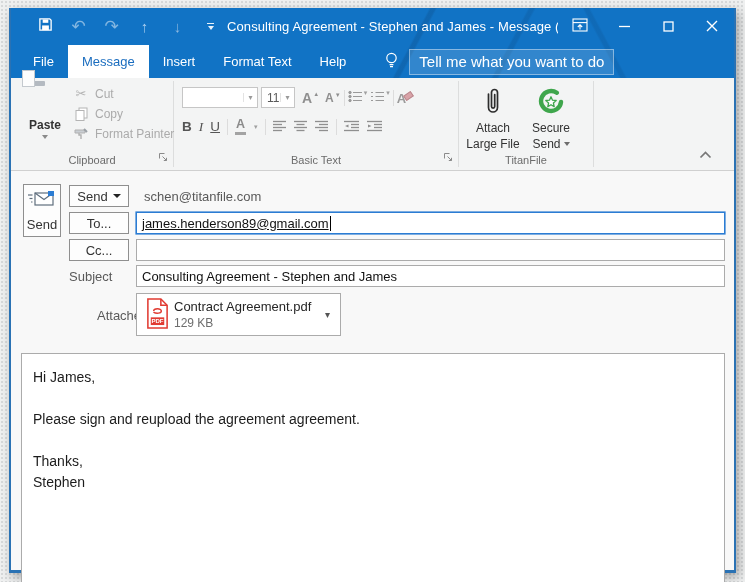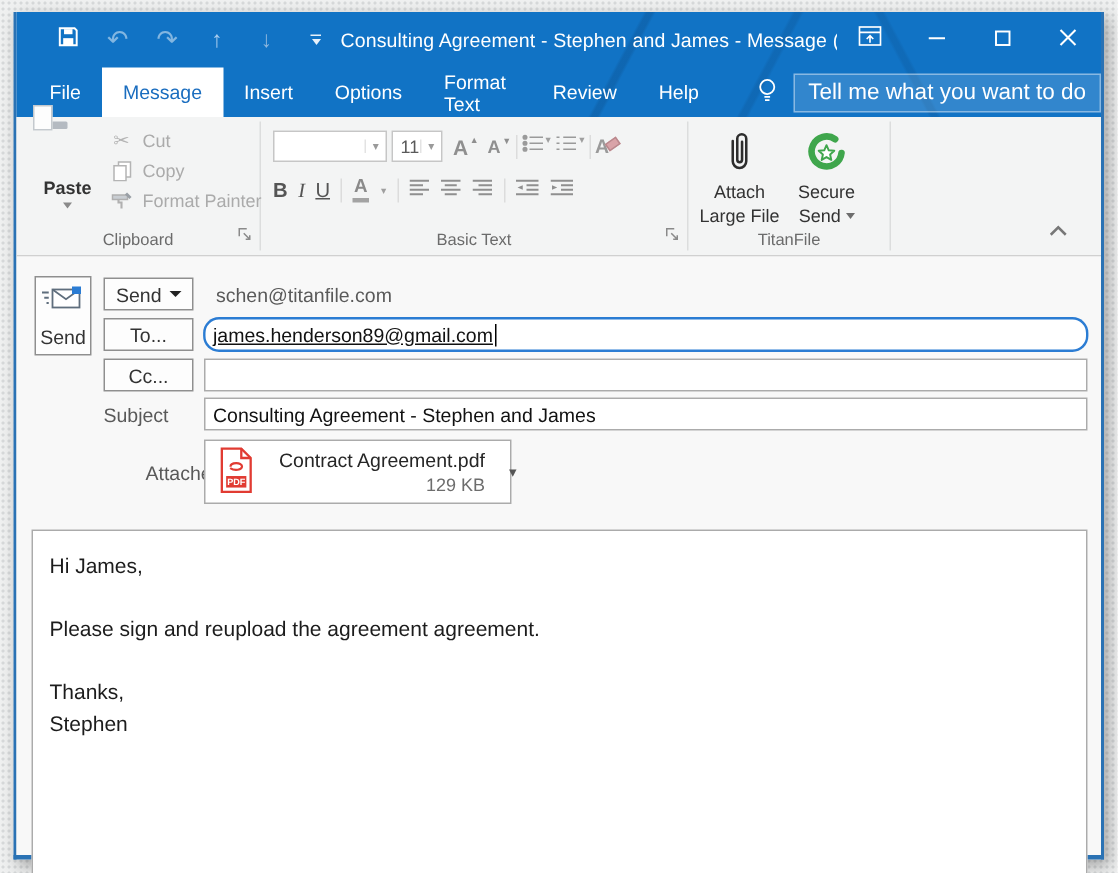--- a/index.html
+++ b/index.html
@@ -102,21 +102,21 @@
   .mailarea { position:relative; flex:1; background:#f8f8f8; font-size:13px; }
   .send-btn { position:absolute; left:12px; top:13px; width:38px; height:53px; background:#fdfdfd; border:1px solid #8f8f8f; display:flex; flex-direction:column; align-items:center; justify-content:center; gap:7px; color:#333; }
   .hbtn { position:absolute; left:58px; width:60px; height:22px; background:#fdfdfd; border:1px solid #8f8f8f; display:flex; align-items:center; justify-content:center; gap:5px; color:#333; }
   .from-caret { width:0; height:0; border-left:4px solid transparent; border-right:4px solid transparent; border-top:4.5px solid #222; }
   .hfield { position:absolute; left:125px; width:589px; height:22px; background:#fff; border:1px solid #ababab; display:flex; align-items:center; padding:0 5px; color:#111; }
   .to-field { border:1px solid #2b7cd3; box-shadow:0 0 0 .6px #2b7cd3; }
   .to-text { text-decoration:underline; }
   .cursor { display:inline-block; width:1px; height:15px; background:#000; margin-left:1px; }
   .plainlabel { position:absolute; color:#595959; }
   .from-value { left:133px; top:18px; color:#595959; }
-  .chip { position:absolute; left:125px; top:122px; width:205px; height:43px; background:#fff; border:1px solid #ababab; display:flex; align-items:center; padding:0 8px; gap:16px;text-align:right; }
+  .chip { position:absolute; left:125px; top:122px; width:205px; height:43px; background:#fff; border:1px solid #ababab; display:flex; align-items:center; padding:0 8px; gap:4px; }
   .chip-texts { flex:1; line-height:1.35; }
   .chip-name { font-size:13px; color:#262626; white-space:nowrap; }
   .chip-size { font-size:12px; color:#6d6d6d; }
   .chip-caret { color:#555; font-size:10px; padding-right:2px; }
 
   .bodybox { position:absolute; left:10px; top:182px; width:704px; height:234px; background:#fff; border:1px solid #ababab; padding:13px 11px; color:#1c1c1c; font-size:14px; }
   .bline { height:21px; line-height:21px; white-space:nowrap; }
   .bspacer { height:21px; }
 </style>
 </head>
@@ -189,27 +189,21 @@
         <div class="tab">
             <span>File</span>
           </div>
         <div class="tab active">
             <span>Message</span>
           </div>
         <div class="tab">
             <span>Insert</span>
           </div>
         <div class="tab">
-            <span>Options</span>
-          </div>
-        <div class="tab">
             <span>Format Text</span>
-          </div>
-        <div class="tab">
-            <span>Review</span>
           </div>
         <div class="tab">
             <span>Help</span>
           </div>
         <div class="tellme">
           <span>
             <svg width="15" height="19" viewBox="0 0 15 19">
                 <circle cx="7.5" cy="7" r="4.7" fill="none" stroke="#fff" stroke-width="1.2"></circle>
                 <path d="M5.6 13.6 h3.8 M6 15.7 h3" stroke="#fff" stroke-width="1.2"></path>
               </svg>
@@ -435,21 +429,21 @@
 
       <div class="hbtn" style="top:14px;">
         <span>Send</span>
         <span class="from-caret"></span>
       </div>
       <div class="from-value plainlabel">schen@titanfile.com</div>
 
       <div class="hbtn" style="top:41px;">
           <span>To...</span>
         </div>
-      <div class="hfield to-field" style="top:41px;border-radius:10px;">
+      <div class="hfield to-field" style="top:41px;">
         <span class="to-text">james.henderson89@gmail.com</span>
         <span class="cursor"></span>
       </div>
 
       <div class="hbtn" style="top:68px;">
           <span>Cc...</span>
         </div>
       <div class="hfield" style="top:68px;">
           <span></span>
         </div>

